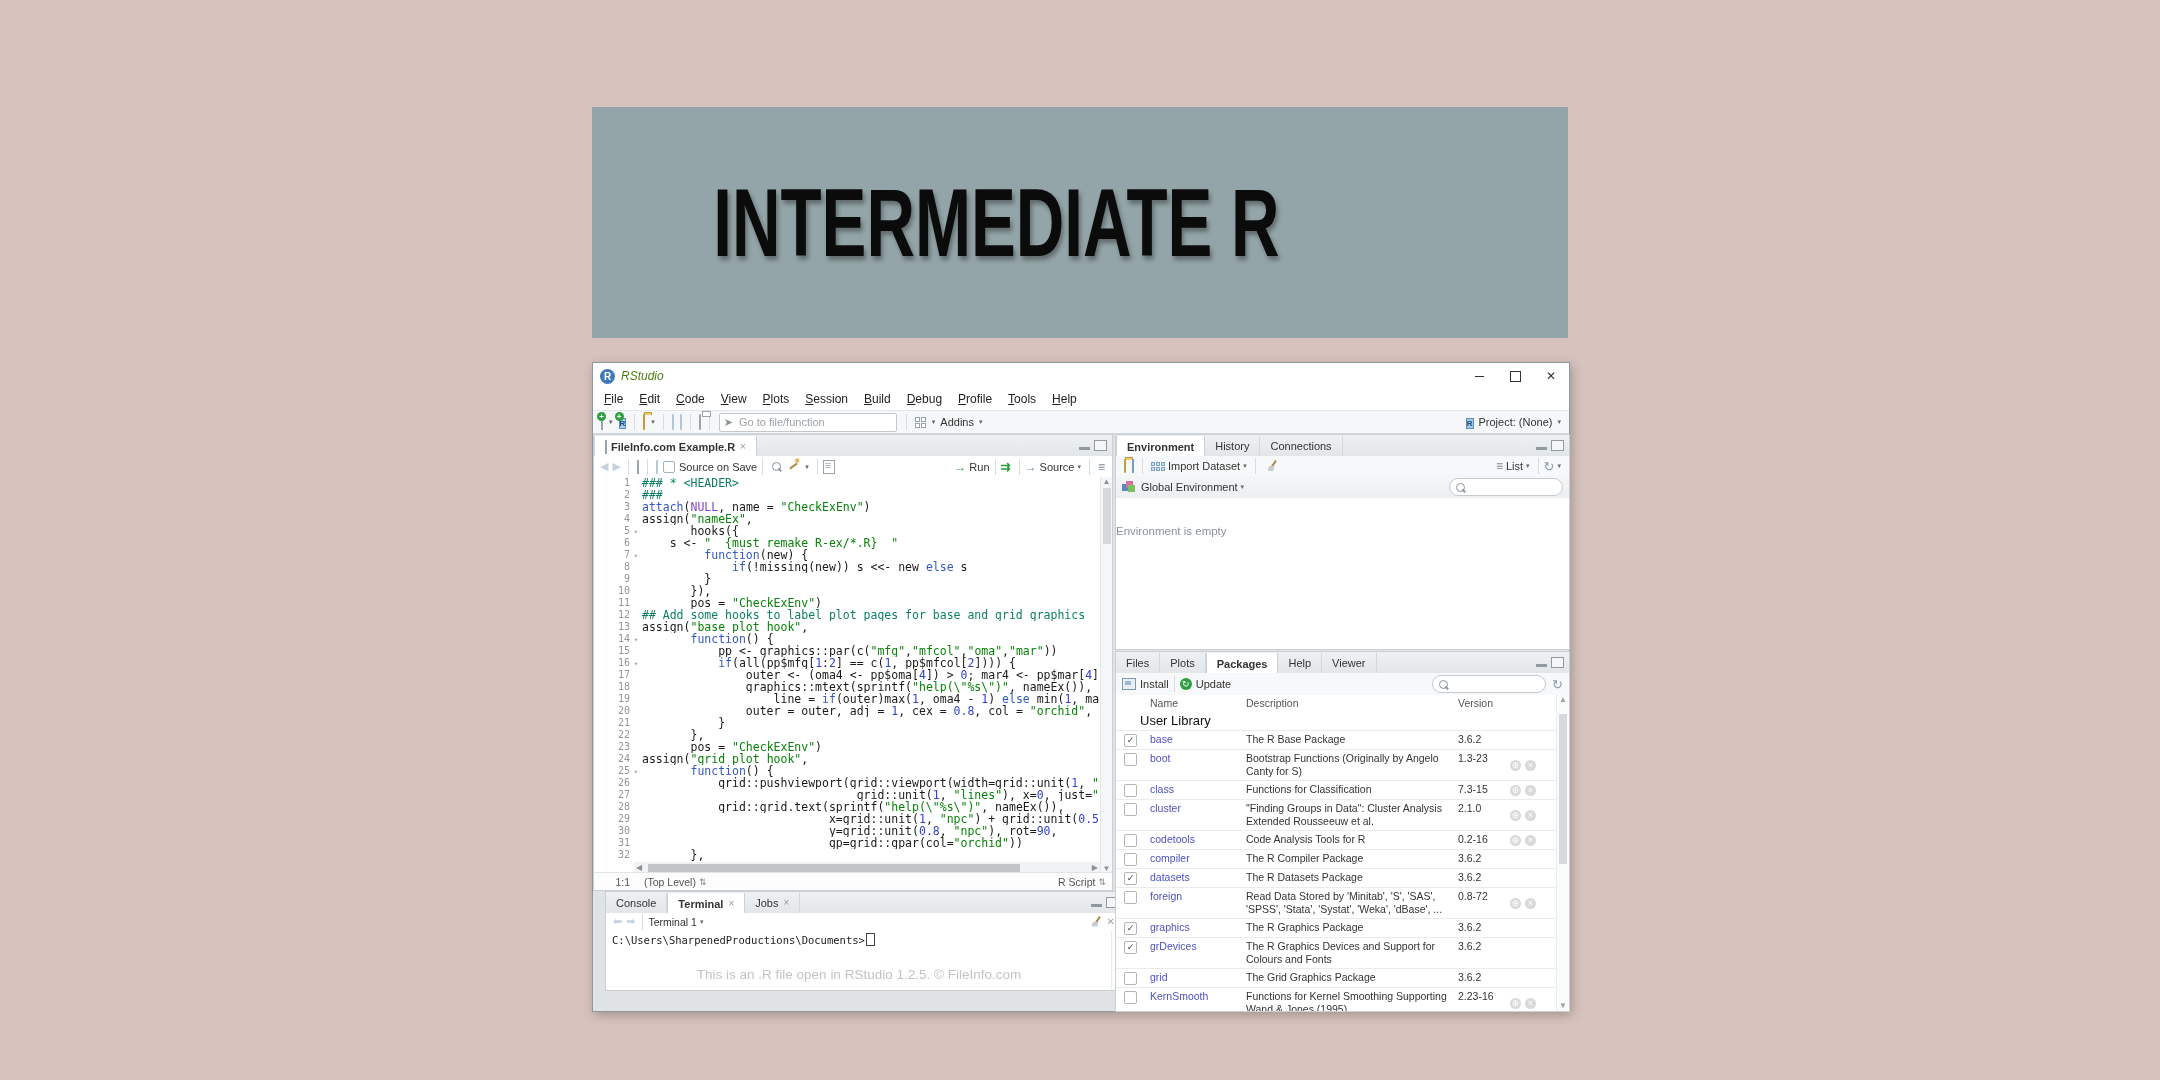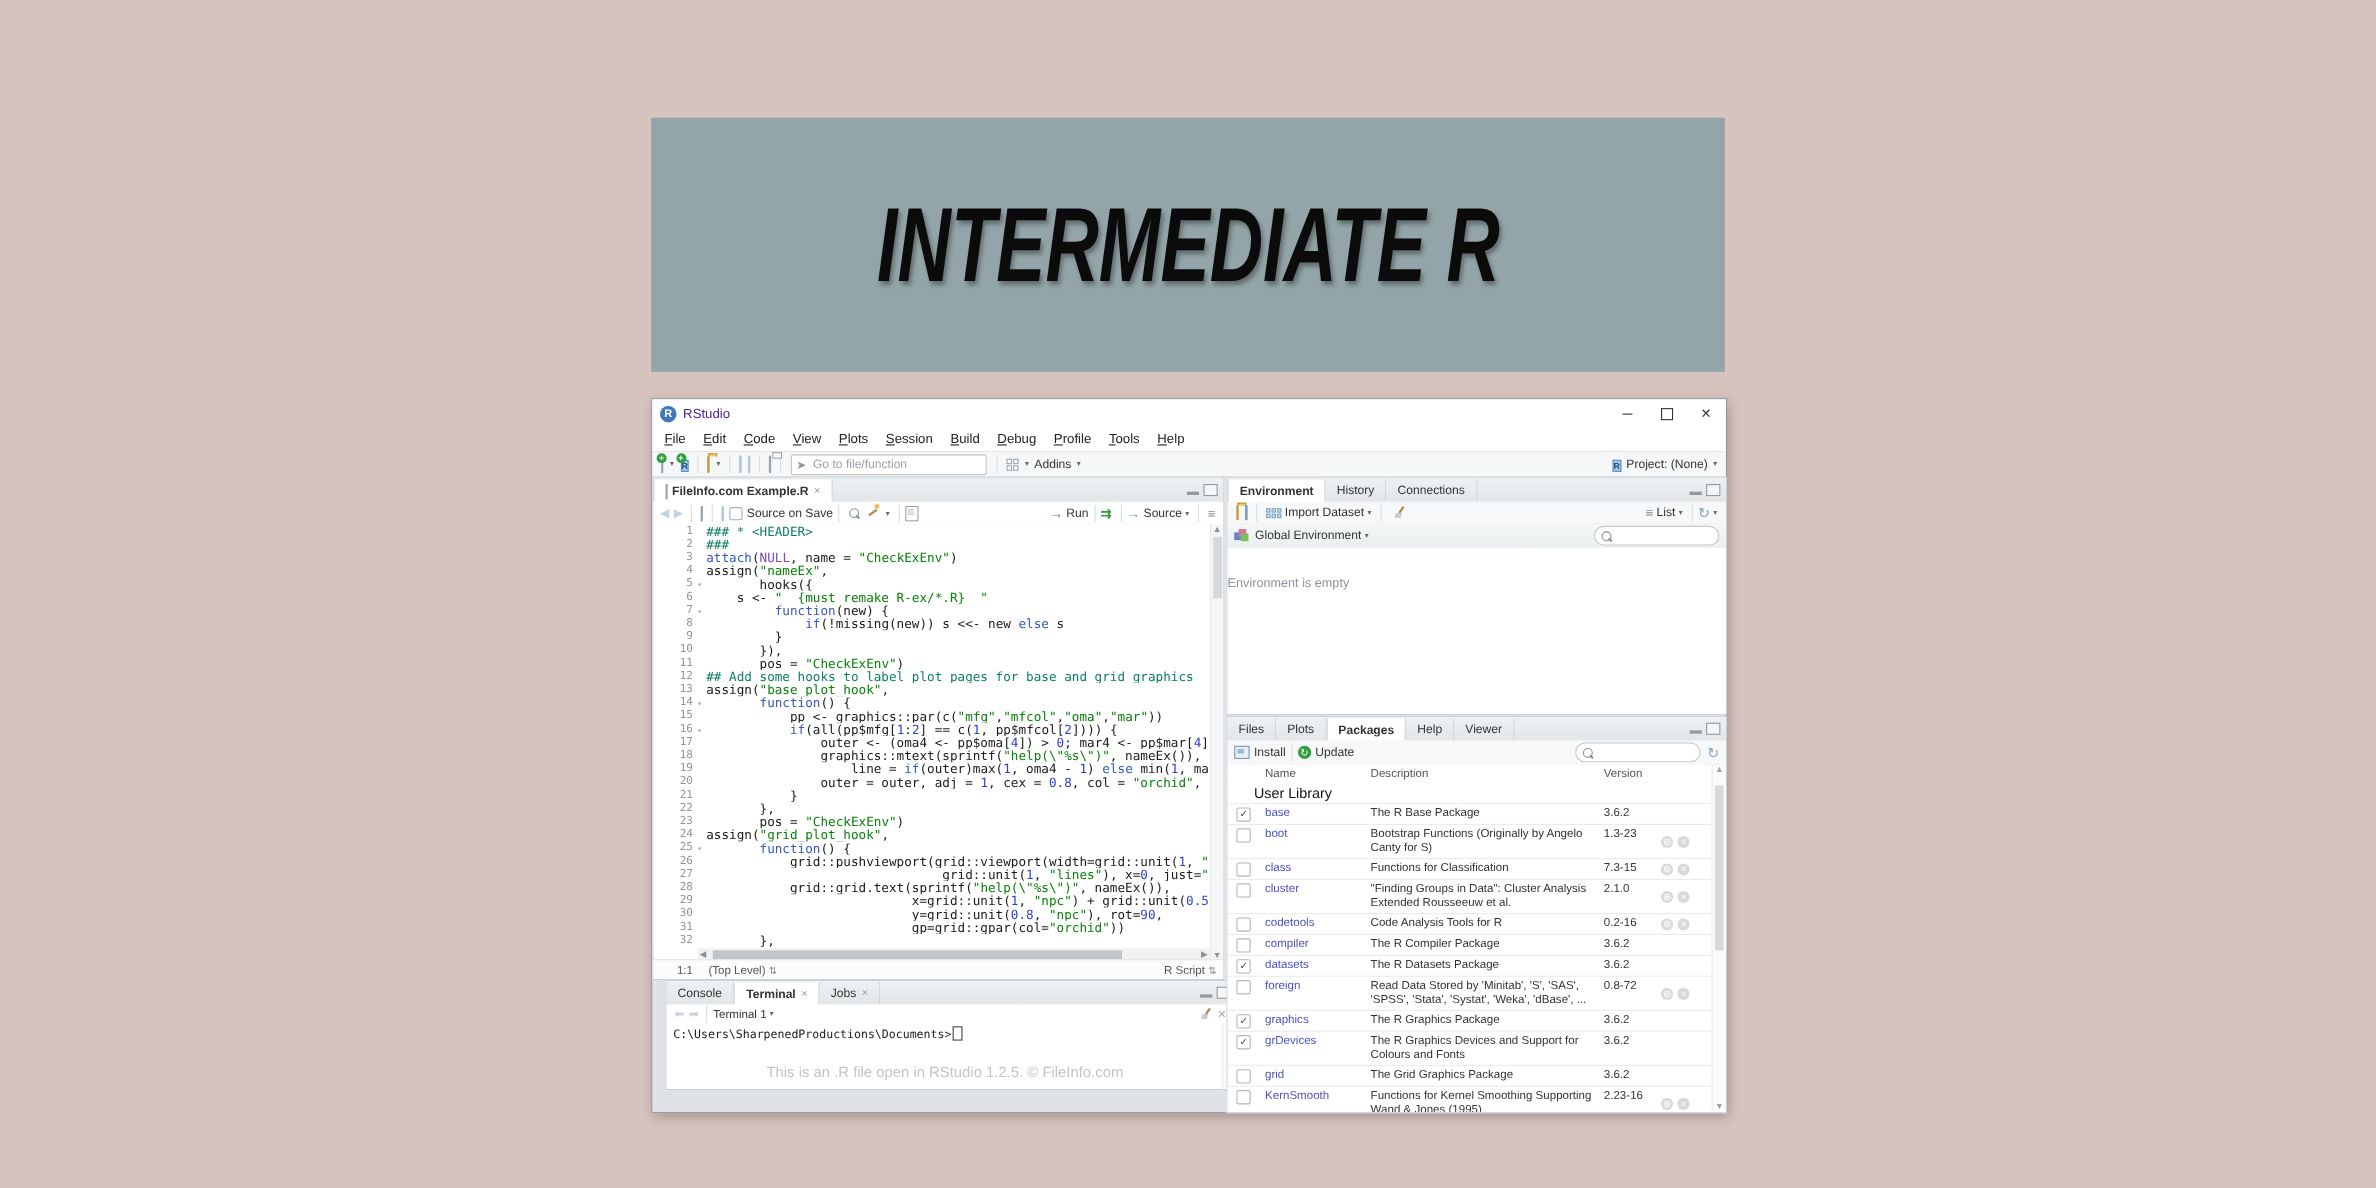--- a/index.html
+++ b/index.html
@@ -1,31 +1,31 @@
 <!DOCTYPE html>
 <html><head>
 <meta charset="utf-8">
 <style>
   html,body{margin:0;padding:0;background:#d7c3bd;}
   .stage{position:relative;width:2160px;height:1080px;background:#d7c3bd;overflow:hidden;
          font-family:"Liberation Sans",sans-serif;}
   
   .banner{position:absolute;left:592px;top:107px;width:976px;height:231px;background:#93a5a8;
-          display:flex;align-items:center;justify-content:center;font-style:italic;}
+          display:flex;align-items:center;justify-content:flex-start;}
   .banner-title{font-weight:bold;font-size:96px;color:#0b0b0b;letter-spacing:0px;
           transform:scaleX(.70);white-space:nowrap;
           text-shadow:3px 4px 5px rgba(40,40,40,.45);}
   
   .win{position:absolute;left:592px;top:362px;width:978px;height:650px;background:#dfe3e5;
        border:1px solid #8d979e;box-shadow:2px 3px 10px rgba(0,0,0,.25);box-sizing:border-box;
        font-size:12px;color:#222;}
   .titlebar{position:absolute;left:0;top:0;right:0;height:26px;background:#fff;display:flex;align-items:center;}
   .rlogo{width:15px;height:15px;border-radius:50%;background:#4178b8;color:#fff;font-size:10px;font-weight:bold;
          display:flex;align-items:center;justify-content:center;margin:0 6px 0 7px;}
-  .wtitle{font-size:12px;color:#4c1d95;}
+  .wtitle{font-size:12px;color:#4d7c0f;font-style:italic;}
   .wbtns{margin-left:auto;display:flex;height:100%;}
   .wbtn{width:36px;height:100%;display:flex;align-items:center;justify-content:center;color:#333;font-size:12px;}
   .wbtn .bar{width:9px;height:1px;background:#333;}
   .wbtn .box{width:9px;height:9px;border:1px solid #333;}
   .menubar{position:absolute;left:0;top:26px;right:0;height:21px;background:#fff;display:flex;align-items:center;padding-left:3px;}
   .menu-item{padding:0 8px;font-size:12px;color:#222;line-height:21px;}
   .menu-item u{text-decoration:underline;}
   .toolbar{position:absolute;left:0;top:47px;right:0;height:24px;background:#f5f7f8;border-top:1px solid #e4e7e9;
            border-bottom:1px solid #d4d8da;display:flex;align-items:center;padding:0 5px;box-sizing:border-box;}
   .tsep{width:1px;height:16px;background:#d9dcde;margin:0 5px;}

